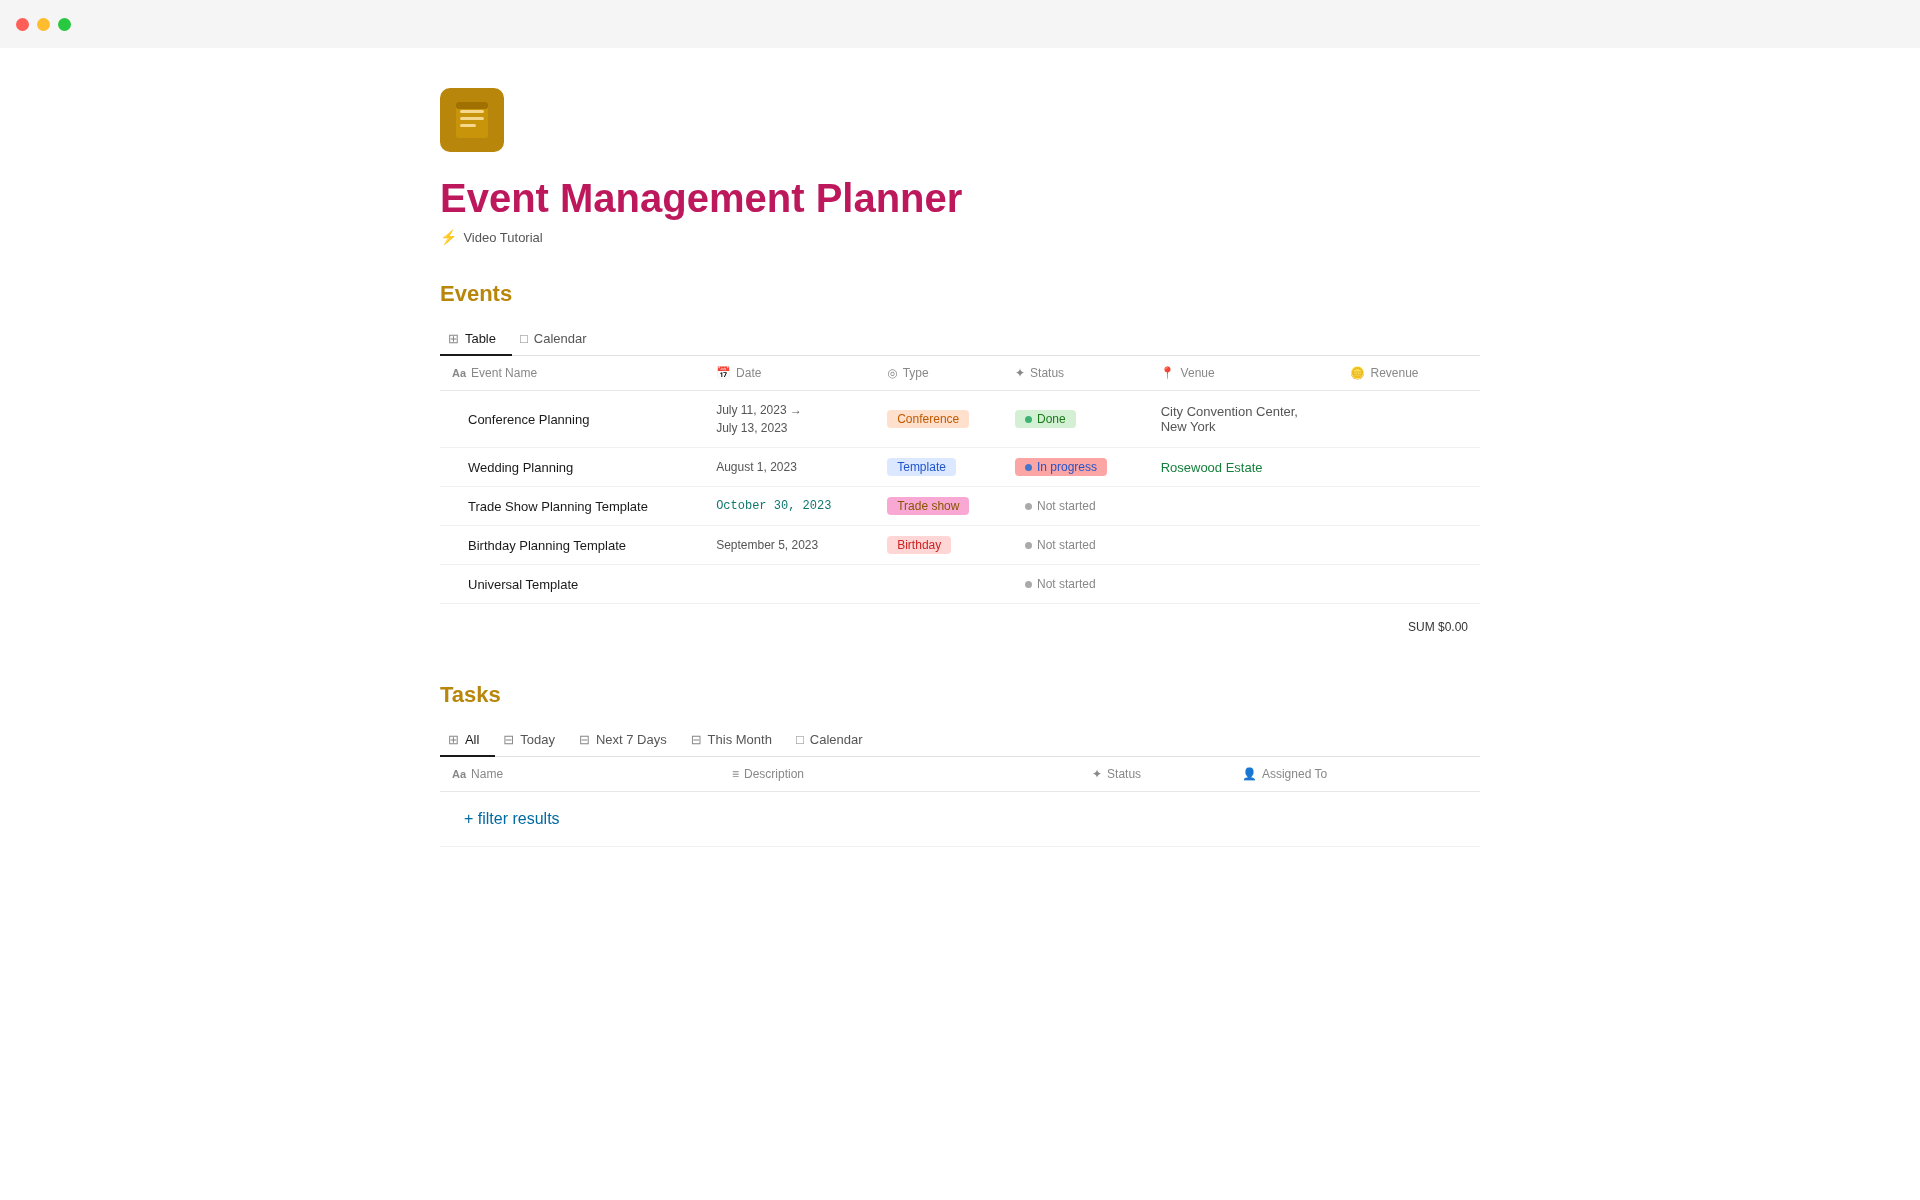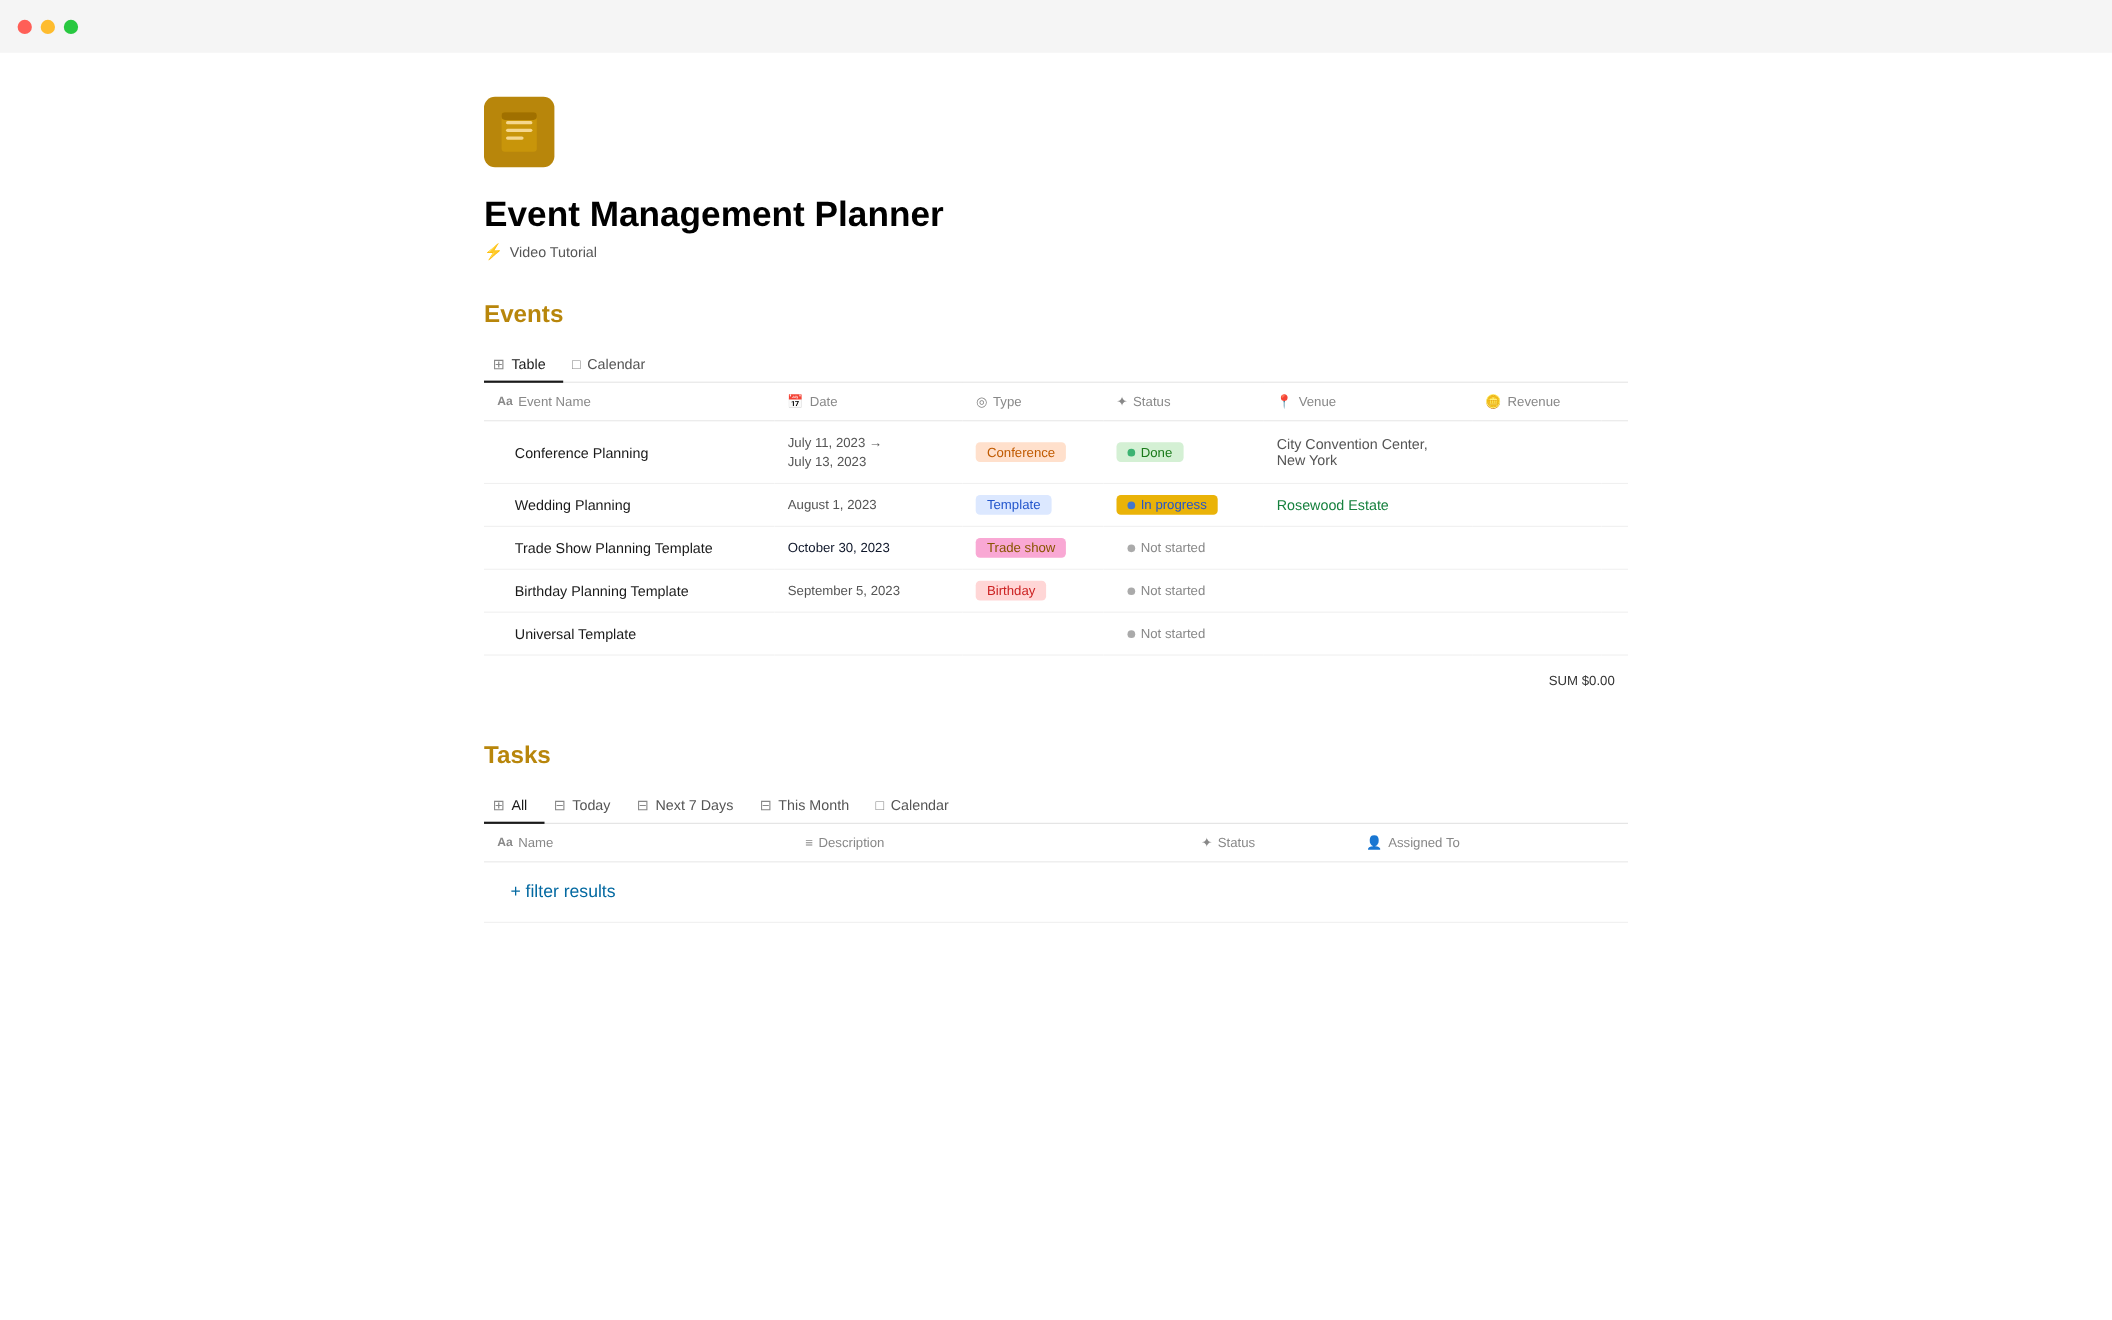--- a/index.html
+++ b/index.html
@@ -43,23 +43,23 @@
       display: flex;
       align-items: center;
       justify-content: center;
       margin-bottom: 24px;
       font-size: 32px;
       color: #f5d78e;
     }
 
     
     .page-title {
-      font-size: 32px;
+      font-size: 40px;
       font-weight: 700;
-      color: #000000;
+      color: #be185d;
       margin-bottom: 8px;
     }
 
     .video-tutorial {
       display: flex;
       align-items: center;
       gap: 6px;
       color: #555;
       font-size: 13px;
       margin-bottom: 36px;
@@ -144,21 +144,21 @@
     .status-badge {
       display: inline-flex;
       align-items: center;
       gap: 5px;
       padding: 2px 10px;
       border-radius: 4px;
       font-size: 12px;
       font-weight: 500;
     }
     .status-done { background: #d4f0d4; color: #1a7a1a; }
-    .status-inprogress { background: #eab308; color: #2255cc; }
+    .status-inprogress { background: #fca5a5; color: #2255cc; }
     .status-notstarted { color: #888; }
 
     .status-dot {
       width: 7px; height: 7px;
       border-radius: 50%;
       display: inline-block;
     }
     .dot-green { background: #3cb371; }
     .dot-blue { background: #4477cc; }
     .dot-gray { background: #aaa; }
@@ -280,21 +280,21 @@
             <td style="padding-left: 28px;">Wedding Planning</td>
             <td style="color: rgb(85, 85, 85); font-size: 12px; line-height: 1.5;">August 1, 2023</td>
             <td><span class="tag tag-wedding">Template</span></td>
             <td><span class="status-badge status-inprogress"><span class="status-dot dot-blue"></span>In progress</span></td>
             <td style="color: #15803d;">Rosewood Estate</td>
             <td></td>
             <td></td>
           </tr>
           <tr>
             <td style="padding-left: 28px;">Trade Show Planning Template</td>
-            <td style="color: #0f172a; font-size: 12px; line-height: 1.5;">October 30, 2023</td>
+            <td style="color: #0f766e; font-size: 12px; line-height: 1.5; font-family: Liberation Mono, monospace;">October 30, 2023</td>
             <td><span class="tag tag-tradeshow">Trade show</span></td>
             <td><span class="status-badge status-notstarted"><span class="status-dot dot-gray"></span>Not started</span></td>
             <td style="color: rgb(85, 85, 85);"></td>
             <td></td>
             <td></td>
           </tr>
           <tr>
             <td style="padding-left: 28px;">Birthday Planning Template</td>
             <td style="color: rgb(85, 85, 85); font-size: 12px; line-height: 1.5;">September 5, 2023</td>
             <td><span class="tag tag-birthday">Birthday</span></td>

